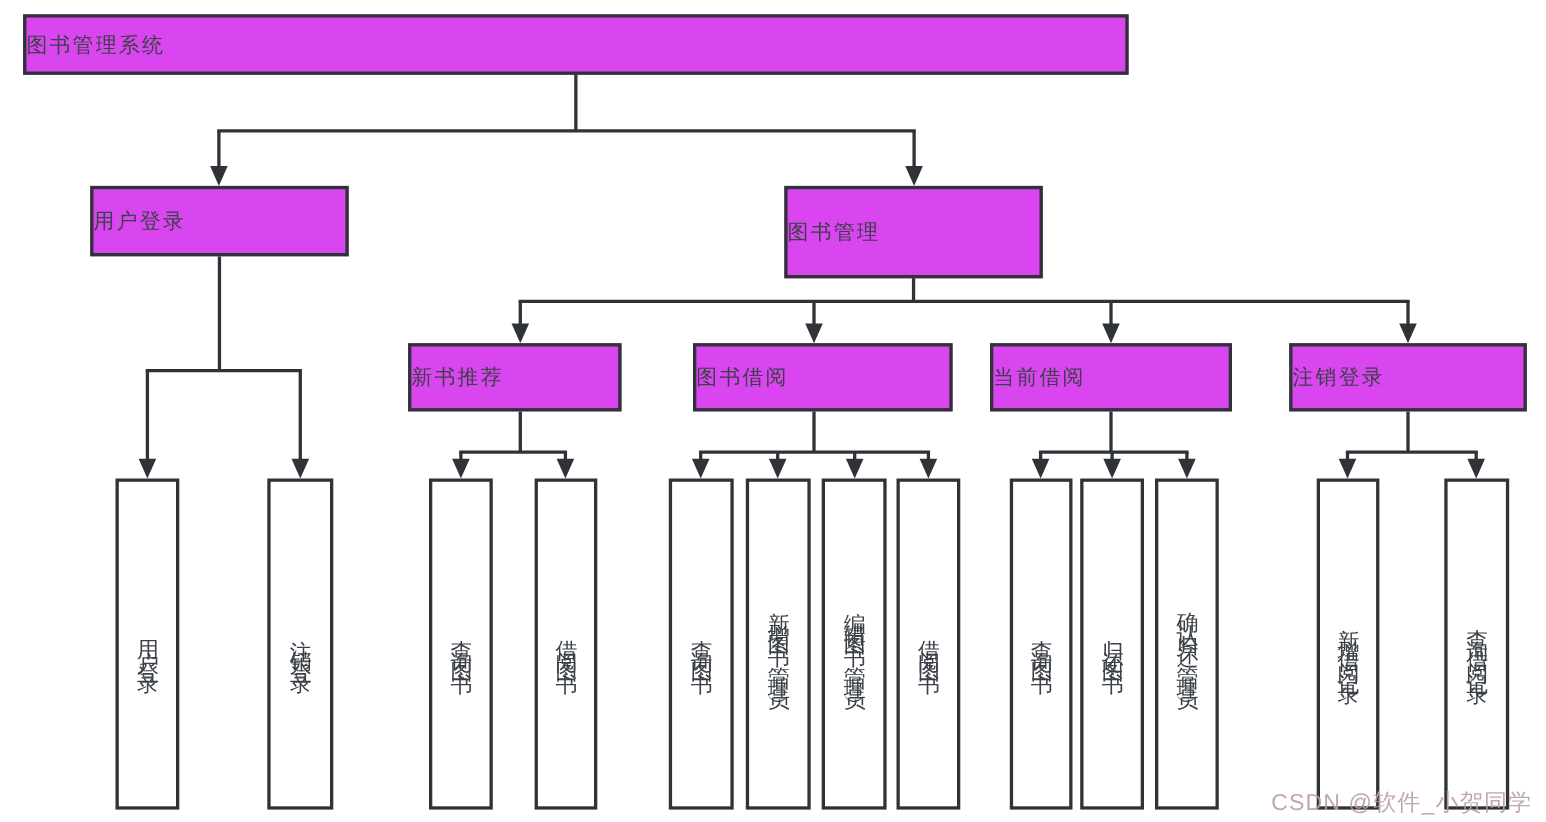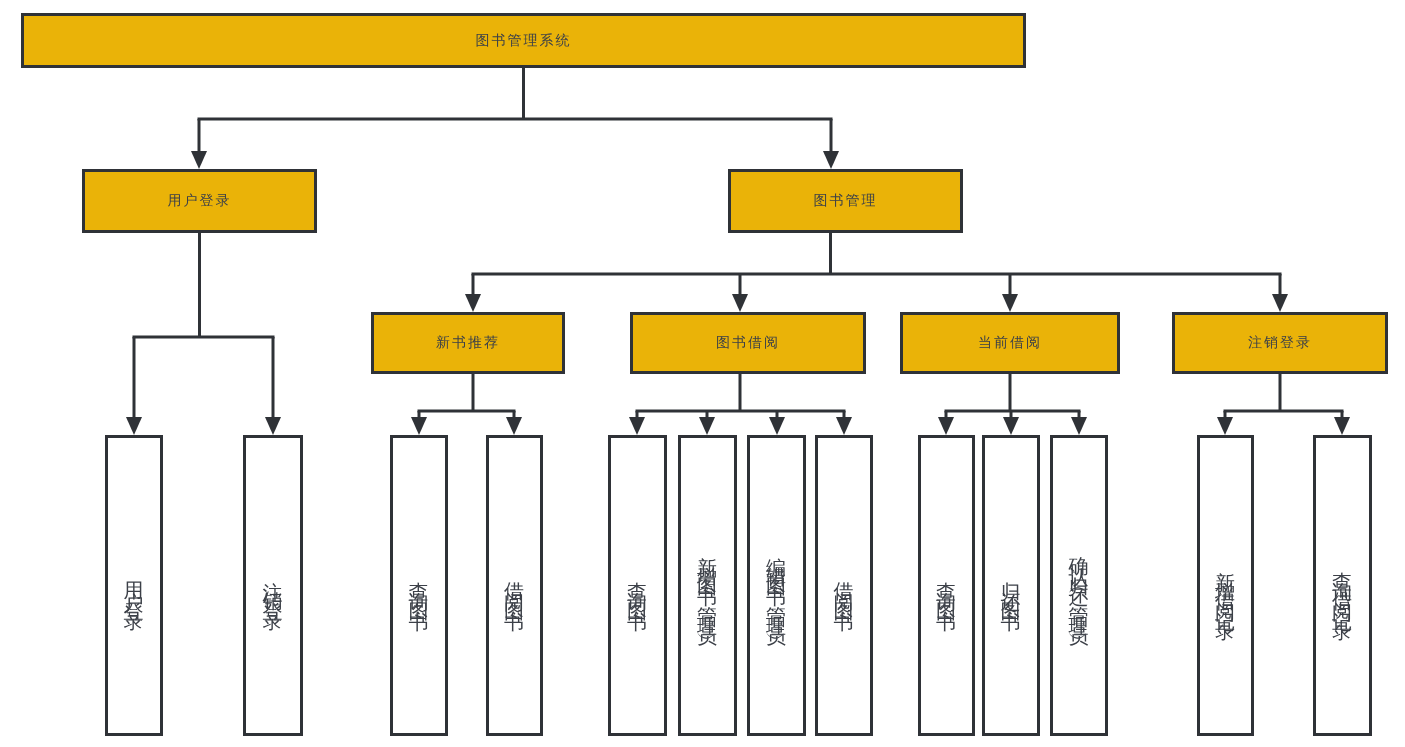--- a/index.html
+++ b/index.html
@@ -7,24 +7,24 @@
     position:relative;
     width:1405px;height:747px;
     background:#ffffff;
     font-family:"Liberation Sans","DejaVu Sans",sans-serif;
     overflow:hidden;
   }
   .wires{position:absolute;left:0;top:0;}
   .hbox{
     position:absolute;
     box-sizing:border-box;
-    background:#eab308;
+    background:#d946ef;
     border:3px solid #2f3237;
-    display:flex;align-items:center;justify-content:center;
-    font-size:14px;
+    display:flex;align-items:center;
+    font-size:19px;
     color:#3c4048;
     letter-spacing:2px;
     white-space:nowrap;
   }
   .vbox{
     position:absolute;
     top:435px;height:301px;
     box-sizing:border-box;
     background:#ffffff;
     border:3px solid #2f3237;
@@ -121,21 +121,21 @@
     </g>
   </svg>
 
   <div class="hbox" style="left:21px;top:13px;width:1005px;height:55px">
     <span>图书管理系统</span>
   </div>
 
   <div class="hbox" style="left:82px;top:169px;width:235px;height:64px">
     <span>用户登录</span>
   </div>
-  <div class="hbox" style="left:728px;top:169px;width:235px;height:64px">
+  <div class="hbox" style="left:713px;top:169px;width:235px;height:84px">
     <span>图书管理</span>
   </div>
 
   <div class="hbox" style="left:371px;top:312px;width:194px;height:62px">
     <span>新书推荐</span>
   </div>
   <div class="hbox" style="left:630px;top:312px;width:236px;height:62px">
     <span>图书借阅</span>
   </div>
   <div class="hbox" style="left:900px;top:312px;width:220px;height:62px">
@@ -182,14 +182,15 @@
     <span class="vtext">确认归还（管理员）</span>
   </div>
 
   <div class="vbox" style="left:1197px;width:57px">
     <span class="vtext">新增借阅记录</span>
   </div>
   <div class="vbox" style="left:1313px;width:59px">
     <span class="vtext">查询借阅记录</span>
   </div>
 
+  <div class="watermark">CSDN @软件_小贺同学</div>
 
 </div>
 
 </body></html>

